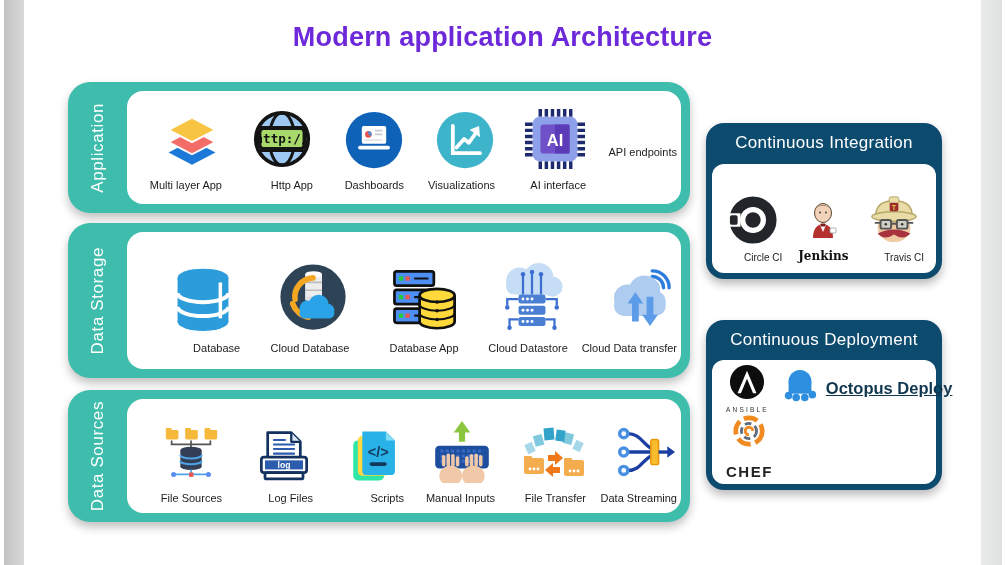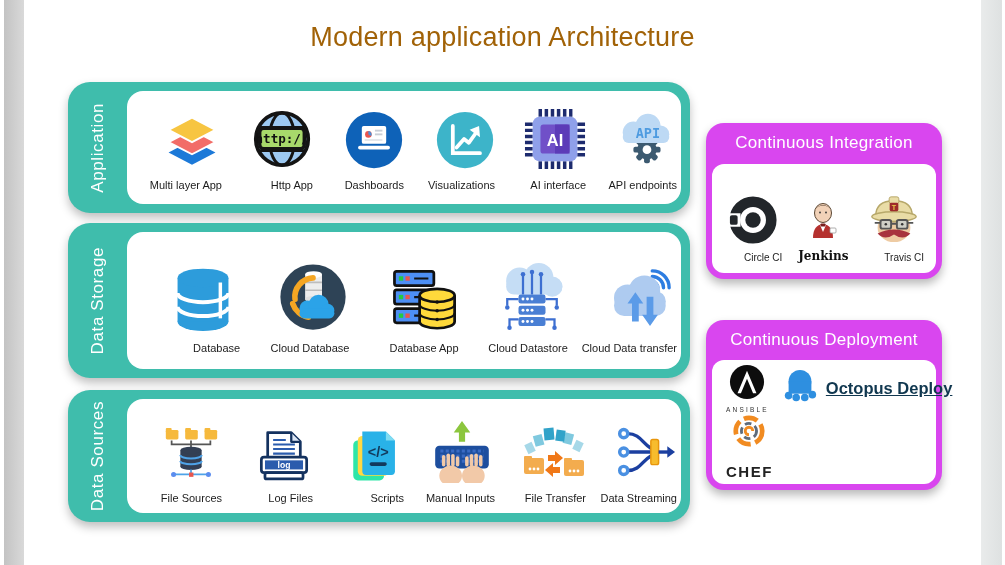--- a/index.html
+++ b/index.html
@@ -5,42 +5,42 @@
   html,body{margin:0;padding:0;}
   body{
     width:1005px;height:565px;position:relative;background:#ffffff;
     font-family:"Liberation Sans",sans-serif;overflow:hidden;
   }
   .edge-left{position:absolute;left:4px;top:0;width:20px;height:565px;
     background:linear-gradient(90deg,#c3c3c3,#d9d9d9);}
   .edge-right{position:absolute;left:981px;top:0;width:21px;height:565px;
     background:linear-gradient(90deg,#e9ebeb,#dee1e1);}
   .title{position:absolute;left:0;right:0;top:22px;text-align:center;
-    font-size:27px;font-weight:normal;color:#a16207;letter-spacing:.2px;}
+    font-size:27px;font-weight:bold;color:#6d28d9;letter-spacing:.2px;}
 
   .band{position:absolute;left:68px;width:622px;background:#3FBDAC;
     border-radius:22px;box-shadow:0 5px 10px rgba(0,0,0,.25);}
   #band-app{top:82px;height:131px;}
   #band-storage{top:223px;height:155px;}
   #band-sources{top:390px;height:132px;}
   .band-side{position:absolute;left:0;top:0;bottom:0;width:60px;
     display:flex;align-items:center;justify-content:center;}
   .band-label{writing-mode:vertical-rl;transform:rotate(180deg);color:#fff;
     font-size:17px;letter-spacing:.6px;}
   .band-inner{position:absolute;left:59px;top:9px;right:9px;bottom:9px;
     background:#fff;border-radius:16px;display:flex;align-items:center;
     justify-content:space-evenly;padding:0 4px;}
   .cell{display:flex;flex-direction:column;align-items:flex-end;flex:1;min-width:0;}
   .cell .ic{display:flex;align-items:flex-end;justify-content:center;}
   #band-app .ic{height:66px;}
   #band-storage .ic{height:86px;}
   #band-sources .ic{height:74px;}
   .cell .lbl{margin-top:9px;font-size:11px;color:#1c1c1c;white-space:nowrap;}
 
-  .panel{position:absolute;left:706px;width:236px;background:#d946ef;
+  .panel{position:absolute;left:706px;width:236px;background:#0c4a6e;
     border-radius:18px;box-shadow:0 5px 10px rgba(0,0,0,.28);}
   #panel-ci{top:123px;height:156px;}
   #panel-cd{top:320px;height:170px;}
   .panel-title{height:40px;display:flex;align-items:center;justify-content:center;
     color:#fff;font-size:17px;font-weight:500;letter-spacing:.3px;}
   .panel-inner{position:absolute;left:6px;right:6px;bottom:6px;background:#fff;
     border-radius:12px;}
   #panel-ci .panel-inner{top:41px;display:flex;align-items:flex-end;
     justify-content:space-between;padding:0 12px 10px 12px;}
   #panel-cd .panel-inner{top:40px;display:flex;flex-direction:column;
@@ -132,39 +132,20 @@
           <rect x="9" y="9" width="46" height="46" rx="7" fill="#8FA0EA"></rect>
           <rect x="17" y="17" width="30" height="30" rx="3" fill="#7050C8"></rect>
           <rect x="32" y="17" width="15" height="30" fill="#5C3BB8"></rect>
           <text x="32" y="39.5" text-anchor="middle" font-size="17" font-weight="bold" fill="#fff" font-family="'Liberation Sans',sans-serif">AI</text>
         </svg>
       </div>
       <div class="lbl">AI interface</div>
     </div>
 
     <div class="cell">
-      <div class="ic">
-        <svg width="62" viewBox="0 0 64 64">
-          <g fill="#3C5A70">
-            <rect x="30" y="29" width="6" height="28" rx="2"></rect>
-            <rect x="30" y="29" width="6" height="28" rx="2" transform="rotate(45 33 43)"></rect>
-            <rect x="30" y="29" width="6" height="28" rx="2" transform="rotate(90 33 43)"></rect>
-            <rect x="30" y="29" width="6" height="28" rx="2" transform="rotate(135 33 43)"></rect>
-            <circle cx="33" cy="43" r="10"></circle>
-          </g>
-          <circle cx="33" cy="43" r="4.5" fill="#fff"></circle>
-          <g fill="#BDD9F4">
-            <circle cx="19" cy="25" r="11"></circle>
-            <circle cx="34" cy="19" r="13"></circle>
-            <circle cx="47" cy="27" r="9"></circle>
-            <rect x="8" y="24" width="48" height="12" rx="6"></rect>
-          </g>
-          <text x="34" y="31" text-anchor="middle" font-family="'DejaVu Sans Mono',monospace" font-size="14" font-weight="bold" fill="#4E9BE0">API</text>
-        </svg>
-      </div>
       <div class="lbl">API endpoints</div>
     </div>
 
   </div>
 </div>
 
 <div class="band" id="band-storage">
   <div class="band-side">
     <span class="band-label">Data Storage</span>
   </div>

